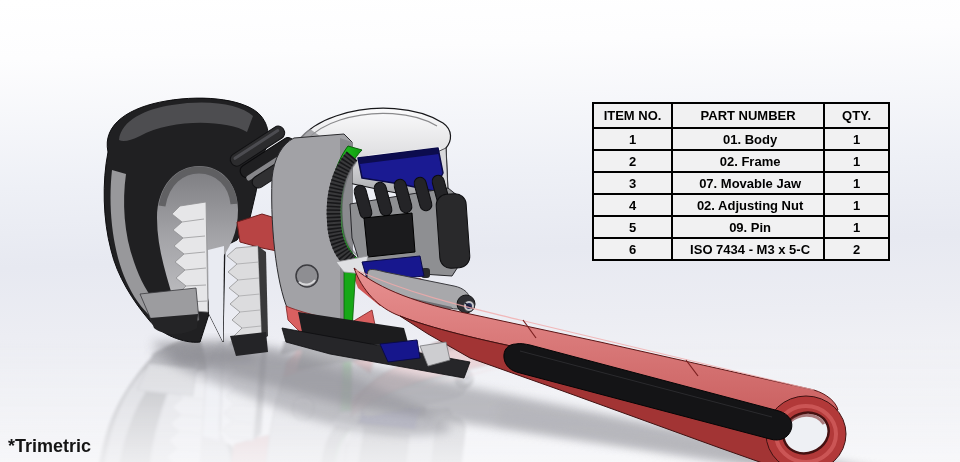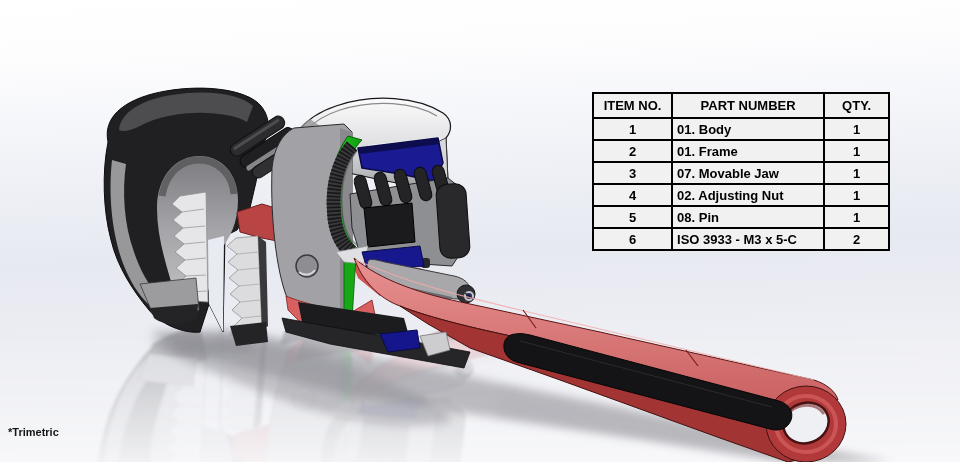--- a/index.html
+++ b/index.html
@@ -1,43 +1,43 @@
 <!DOCTYPE html>
 <html><head>
 <meta charset="utf-8">
 <style>
   html,body{margin:0;padding:0;}
   body{
     width:960px;height:462px;overflow:hidden;position:relative;
     font-family:"Liberation Sans","DejaVu Sans",sans-serif;
     background:linear-gradient(178deg,#ffffff 0%,#fdfdfe 12%,#eef0f6 38%,#e7e9f1 54%,#ecedf3 68%,#f4f4f7 86%,#f8f8fa 100%);
   }
-  #stage{position:absolute;left:0;top:0;width:960px;height:368px;}
+  #stage{position:absolute;left:0;top:10px;width:960px;height:368px;}
   svg{display:block;}
   
   .bom{
     position:absolute;left:592px;top:92px;width:298px;
     border-collapse:collapse;table-layout:fixed;
     background:#f2f2f3;
   }
   .bom td,.bom th{
     border:2px solid #000;
     font-weight:bold;font-size:13px;color:#000;
     padding:0;line-height:1;white-space:nowrap;overflow:hidden;
     background:#f1f1f2;
   }
   .bom th{height:23px;text-align:center;}
   .bom td{height:20px;text-align:center;}
   .bom .c-item{width:78px;}
   .bom .c-part{width:150px;}
   .bom .c-qty{width:64px;}
-  .bom td.part{text-align:left;padding-left:4px;}
+  .bom td.part{text-align:center;padding-left:4px;}
   .view-label{
     position:absolute;left:8px;top:426px;
-    font-weight:bold;font-size:11px;color:#151515;letter-spacing:0;
+    font-weight:bold;font-size:18px;color:#151515;letter-spacing:0;
   }
 </style>
 </head>
 <body>
 
 <div id="stage">
 <svg width="960" height="462" viewBox="0 0 960 462">
   <defs>
     <linearGradient id="capGrad" x1="0" y1="0" x2="0" y2="1">
       <stop offset="0" stop-color="#fbfbfc"></stop>
@@ -236,40 +236,40 @@
     <th>PART NUMBER</th>
     <th>QTY.</th>
   </tr>
   <tr>
     <td>1</td>
     <td class="part">01. Body</td>
     <td>1</td>
   </tr>
   <tr>
     <td>2</td>
-    <td class="part">01. Frame</td>
+    <td class="part">02. Frame</td>
     <td>1</td>
   </tr>
   <tr>
     <td>3</td>
     <td class="part">07. Movable Jaw</td>
     <td>1</td>
   </tr>
   <tr>
     <td>4</td>
     <td class="part">02. Adjusting Nut</td>
     <td>1</td>
   </tr>
   <tr>
     <td>5</td>
-    <td class="part">08. Pin</td>
+    <td class="part">09. Pin</td>
     <td>1</td>
   </tr>
   <tr>
     <td>6</td>
-    <td class="part">ISO 3933 - M3 x 5-C</td>
+    <td class="part">ISO 7434 - M3 x 5-C</td>
     <td>2</td>
   </tr>
 </tbody>
     </table>
 
 <div class="view-label">*Trimetric</div>
 </div>
 
 </body></html>

